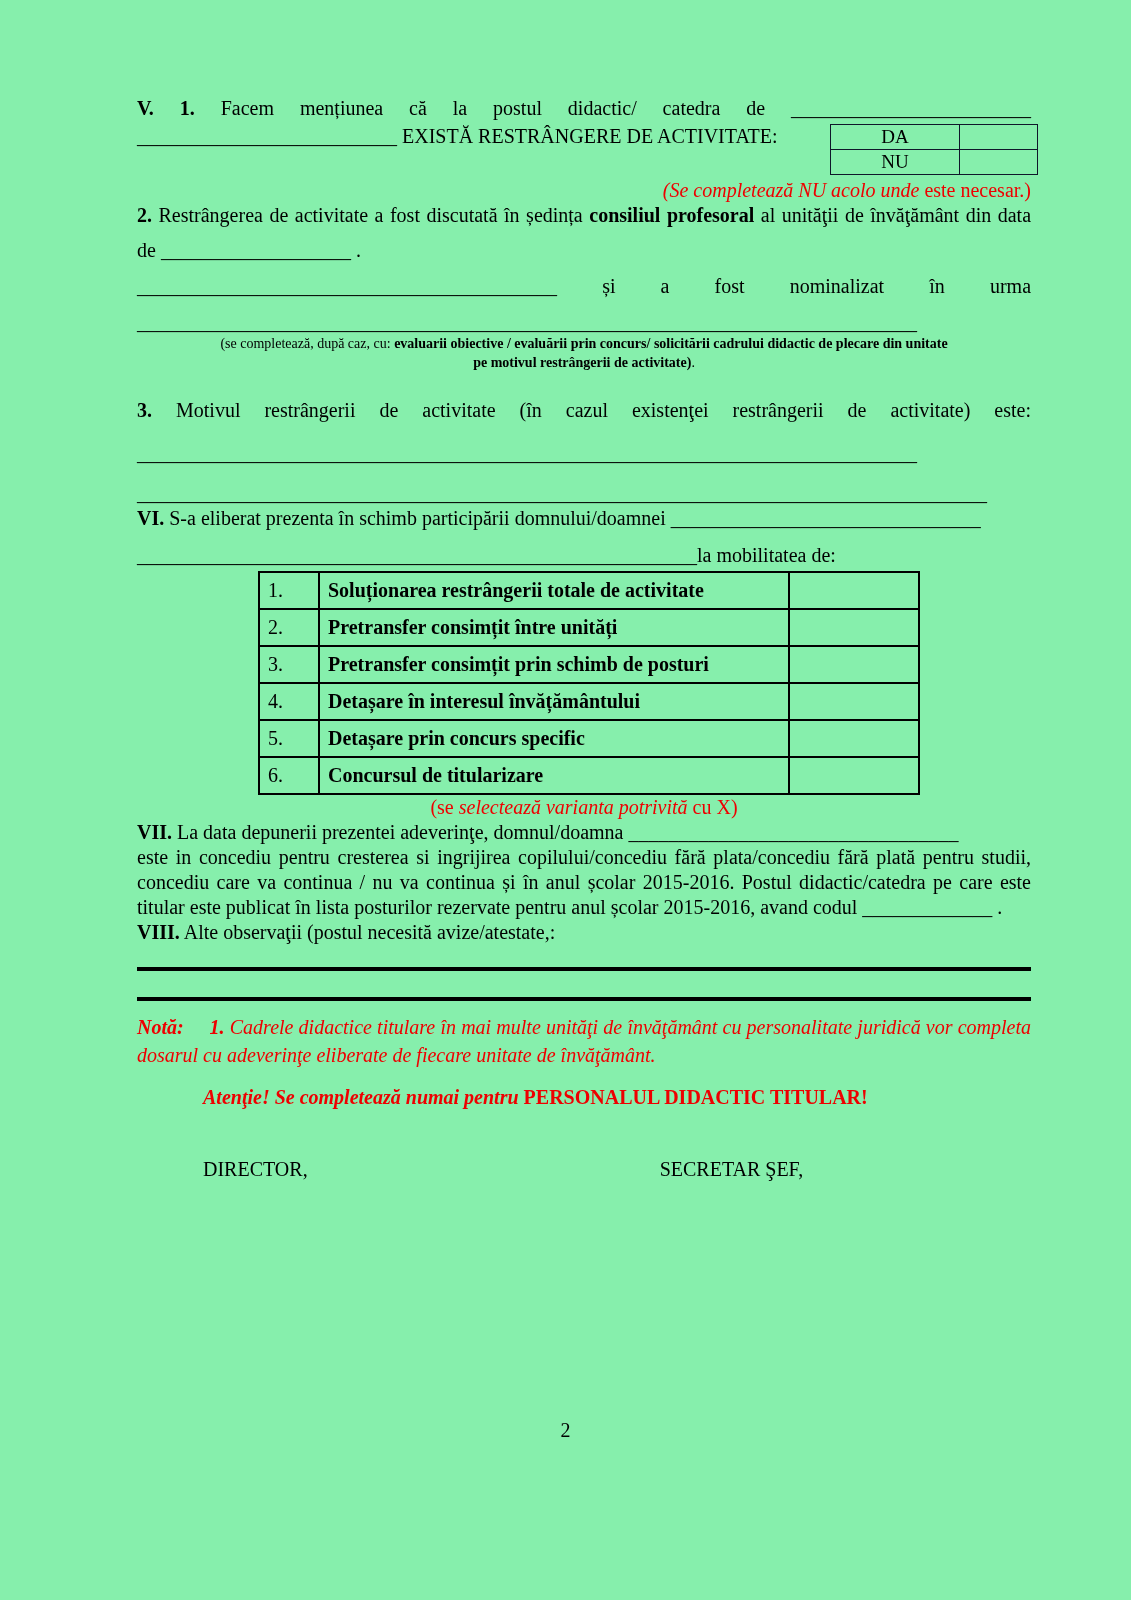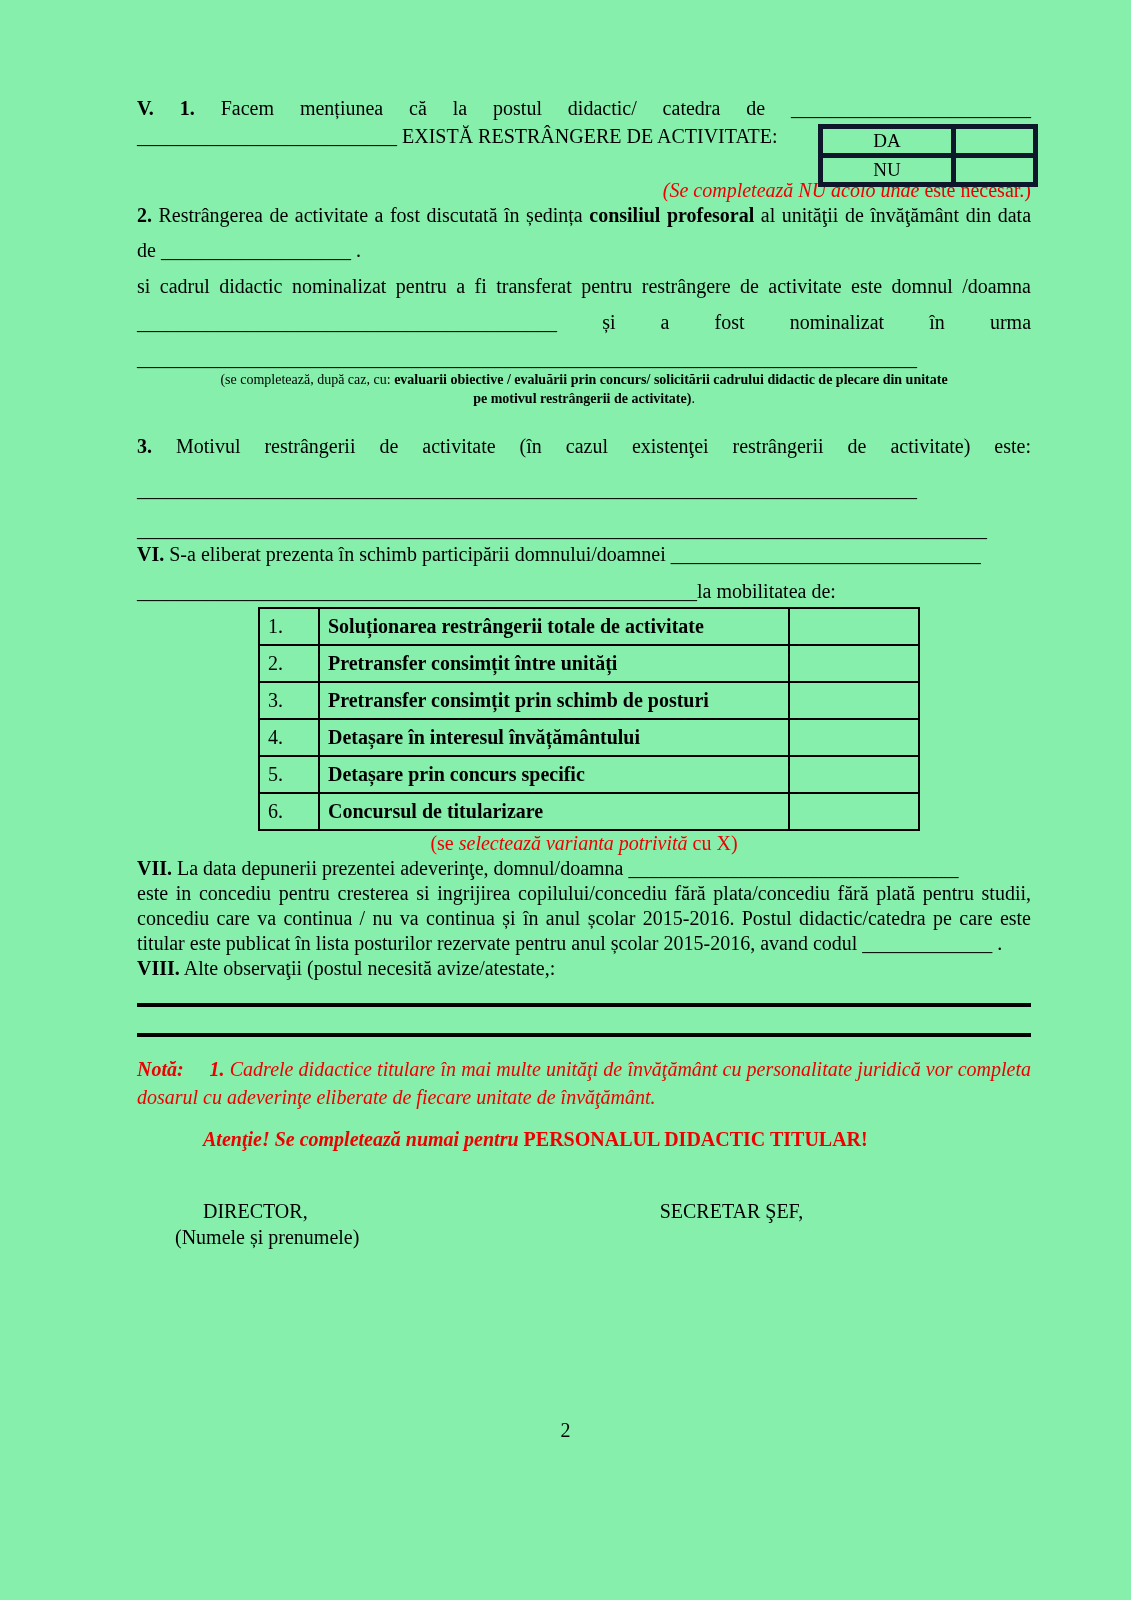--- a/index.html
+++ b/index.html
@@ -23,21 +23,21 @@
   .jmulti { text-align: justify; }
   .right { text-align: right; }
   .center { text-align: center; }
 
   .v-line1 { margin-bottom: 3px; }
   .v-line2 { margin-bottom: 29px; }
   .danu {
     position: absolute; top: 124px; right: 93px;
     border-collapse: collapse;
   }
-  .danu td { border: 5px solid #0f172a; height: 22px; font-size: 19px; padding: 0; }
+  .danu td { border: 1px solid #0f172a; height: 22px; font-size: 19px; padding: 0; }
   .danu .danu-label { width: 128px; text-align: center; }
   .danu .danu-box { width: 77px; }
   .v-note { margin-bottom: 0; }
 
   .s2-line1 { margin-bottom: 10px; }
   .s2-date { margin-bottom: 11px; }
   .s2-nominee { margin-bottom: 11px; }
   .s2-blank2 { margin-bottom: 11px; }
   .s2-blank3 { margin-bottom: 0; }
   .s2-note { font-size: 14px; line-height: 1.33; margin-bottom: 26px; }
@@ -55,21 +55,21 @@
   .mob-table .chk { width: 112px; }
   .vi-note { margin-top: 0; }
 
   .vii-line1 { margin-top: 0; }
   .viii-line { margin-top: 0; }
 
   .thick-rule { height: 4px; background: #000; }
   .rule1 { margin-top: 22px; }
   .rule2 { margin-top: 26px; }
 
-  .nota { margin-top: 18px; text-align: justify; line-height: 1.4; }
+  .nota { margin-top: 12px; text-align: justify; line-height: 1.4; }
   .attention { margin-top: 16px; margin-left: 66px; }
   .sigs { margin-top: 47px; display: flex; }
   .sig-director { margin-left: 66px; }
   .sig-secretary { margin-left: 352px; }
   .ls-line { margin-top: 45px; }
   .ls-sub { margin-left: 38px; margin-top: 1px; }
   .page-num { position: absolute; left: 0; top: 1418px; width: 100%; text-align: center; }
 </style>
 </head>
 <body>
@@ -109,23 +109,20 @@
     <span class="bold">2.</span>
     <span>Restrângerea de activitate a fost discutată în ședința</span>
     <span class="bold">consiliul profesoral</span>
     <span>al unităţii de învăţământ din data</span>
   </div>
   <div class="s2-date">
     <span>de</span>
     <span>___________________</span>
     <span>.</span>
   </div>
-  <div class="s2-nominee just">
-    <span>si cadrul didactic nominalizat pentru a fi transferat pentru restrângere de activitate este domnul /doamna</span>
-  </div>
   <div class="s2-blank2 just">
     <span>__________________________________________</span>
     <span>și a fost nominalizat în urma</span>
   </div>
   <div class="s2-blank3">
     <span>______________________________________________________________________________</span>
   </div>
   <div class="s2-note center">
     <span>(se completează, după caz,  cu:</span>
     <span class="bold">evaluarii obiective / evaluării prin concurs/ solicitării cadrului didactic de plecare din unitate</span><br>
@@ -222,19 +219,16 @@
   <div class="attention red">
     <span class="bold it">Atenţie! Se completează numai pentru</span>
     <span class="bold">PERSONALUL DIDACTIC TITULAR!</span>
   </div>
 
   <div class="sigs">
     <span class="sig-director">DIRECTOR,</span>
     <span class="sig-secretary">SECRETAR ŞEF,</span>
   </div>
 
-  <div class="ls-sub">
-    <span>(Numele și prenumele)</span>
-  </div>
 
   <div class="page-num">2</div>
 
 </div>
 
 </body></html>

